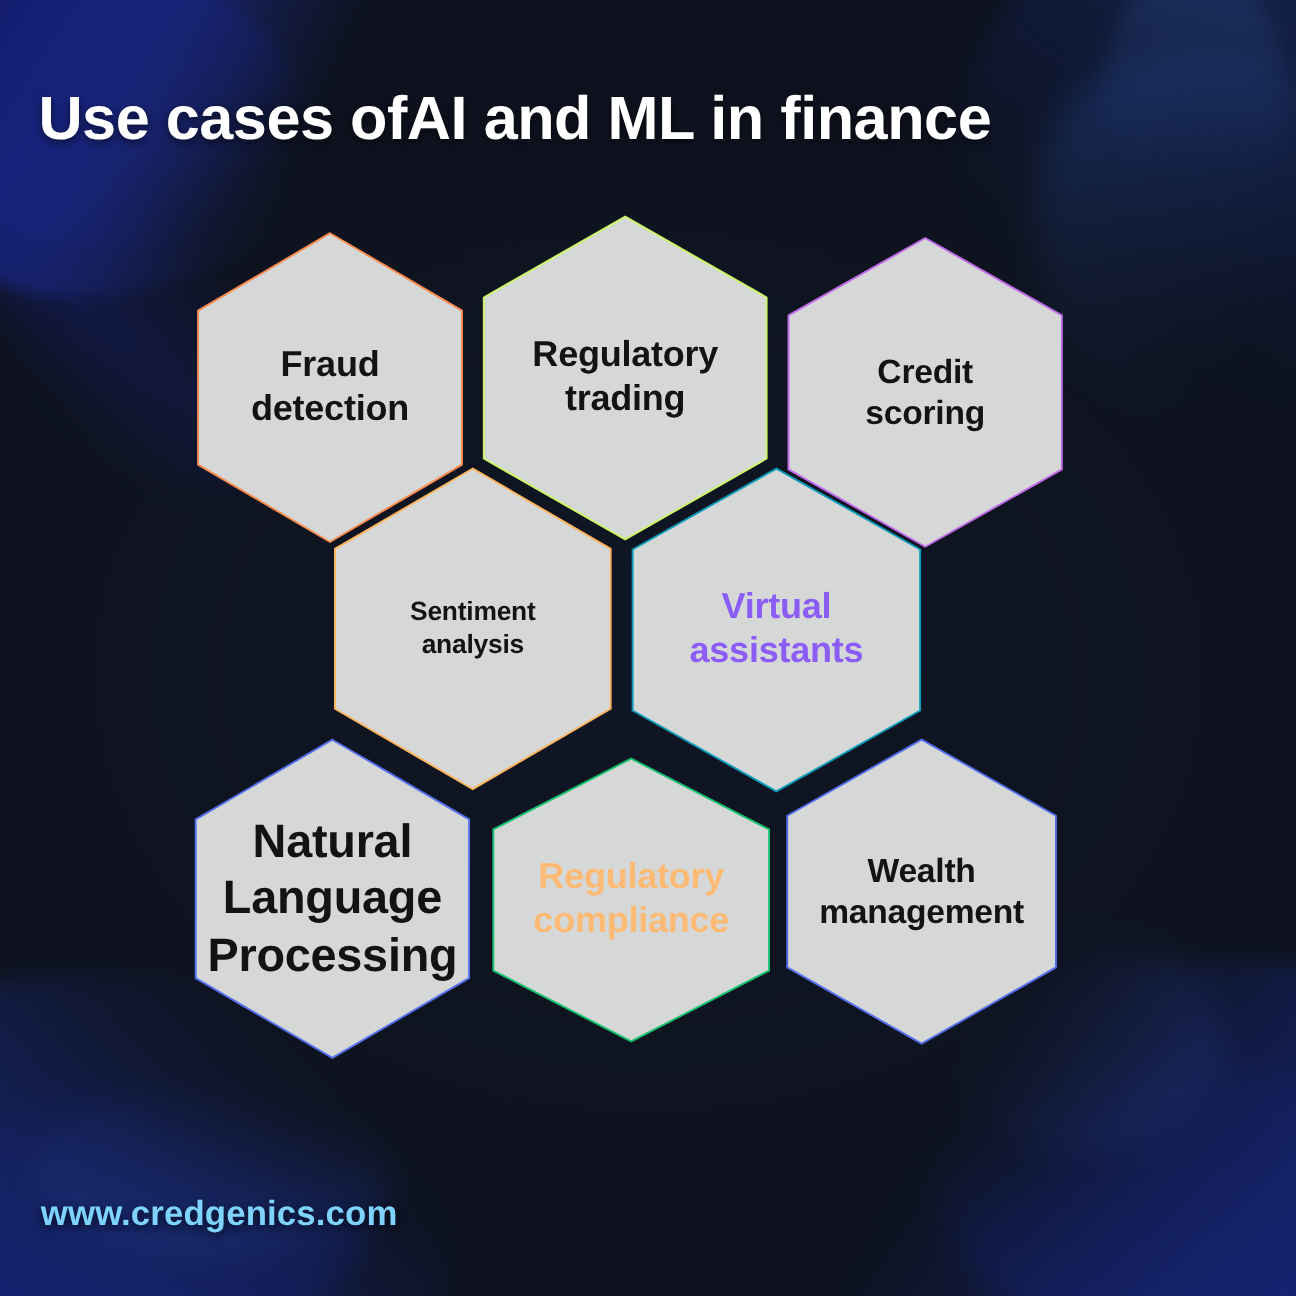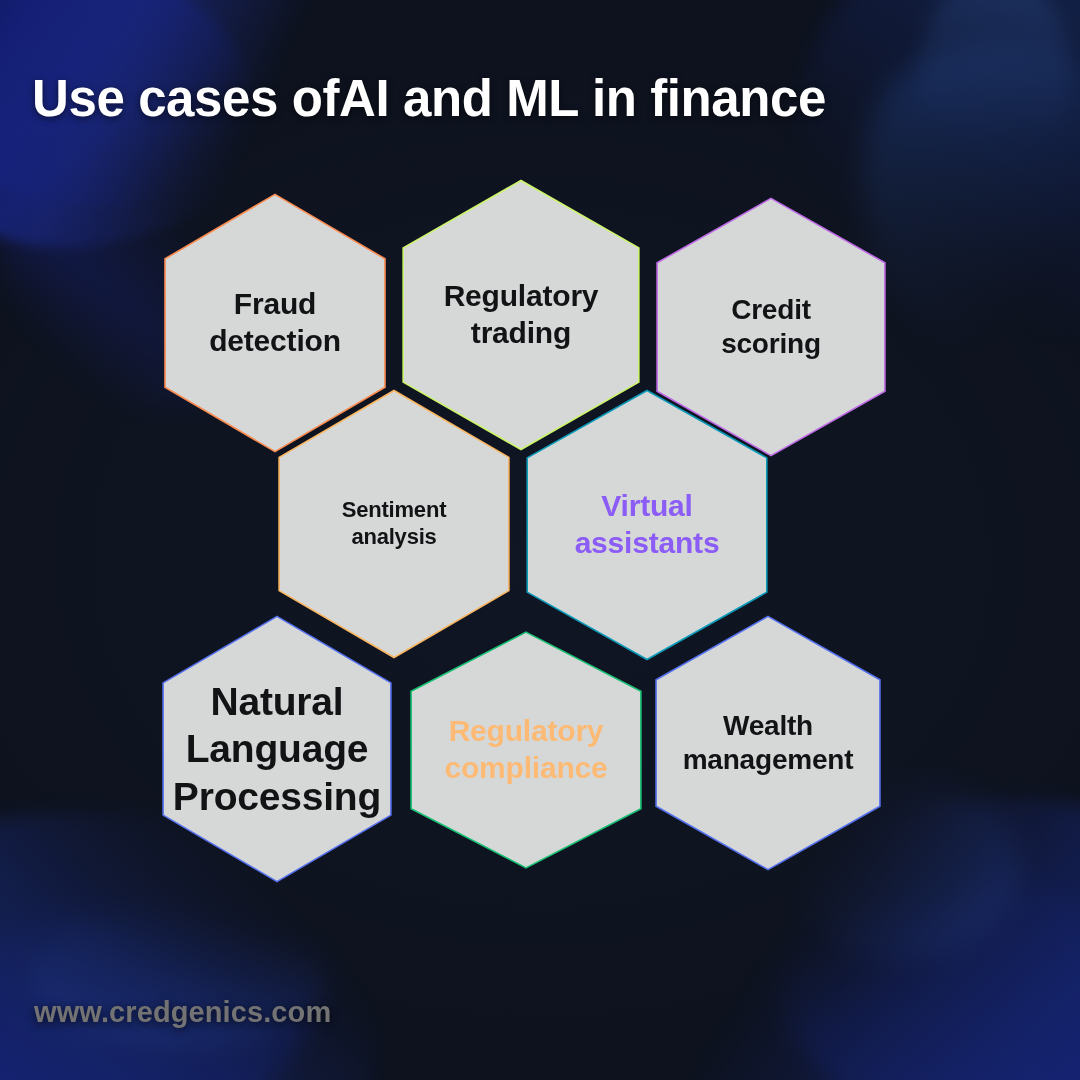--- a/index.html
+++ b/index.html
@@ -169,21 +169,21 @@
     line-height: 1.22;
     white-space: pre-line;
     letter-spacing: -0.2px;
   }
 
   
   .footer-url {
     position: absolute;
     left: 34px;
     top: 996px;
-    color: #737373;
+    color: #7dd3fc;
     font-size: 29px;
     font-weight: bold;
     letter-spacing: .1px;
     text-shadow: 0 2px 8px rgba(0,0,0,.7);
   }
 </style>
 </head>
 <body>
 
 <div id="canvas">

